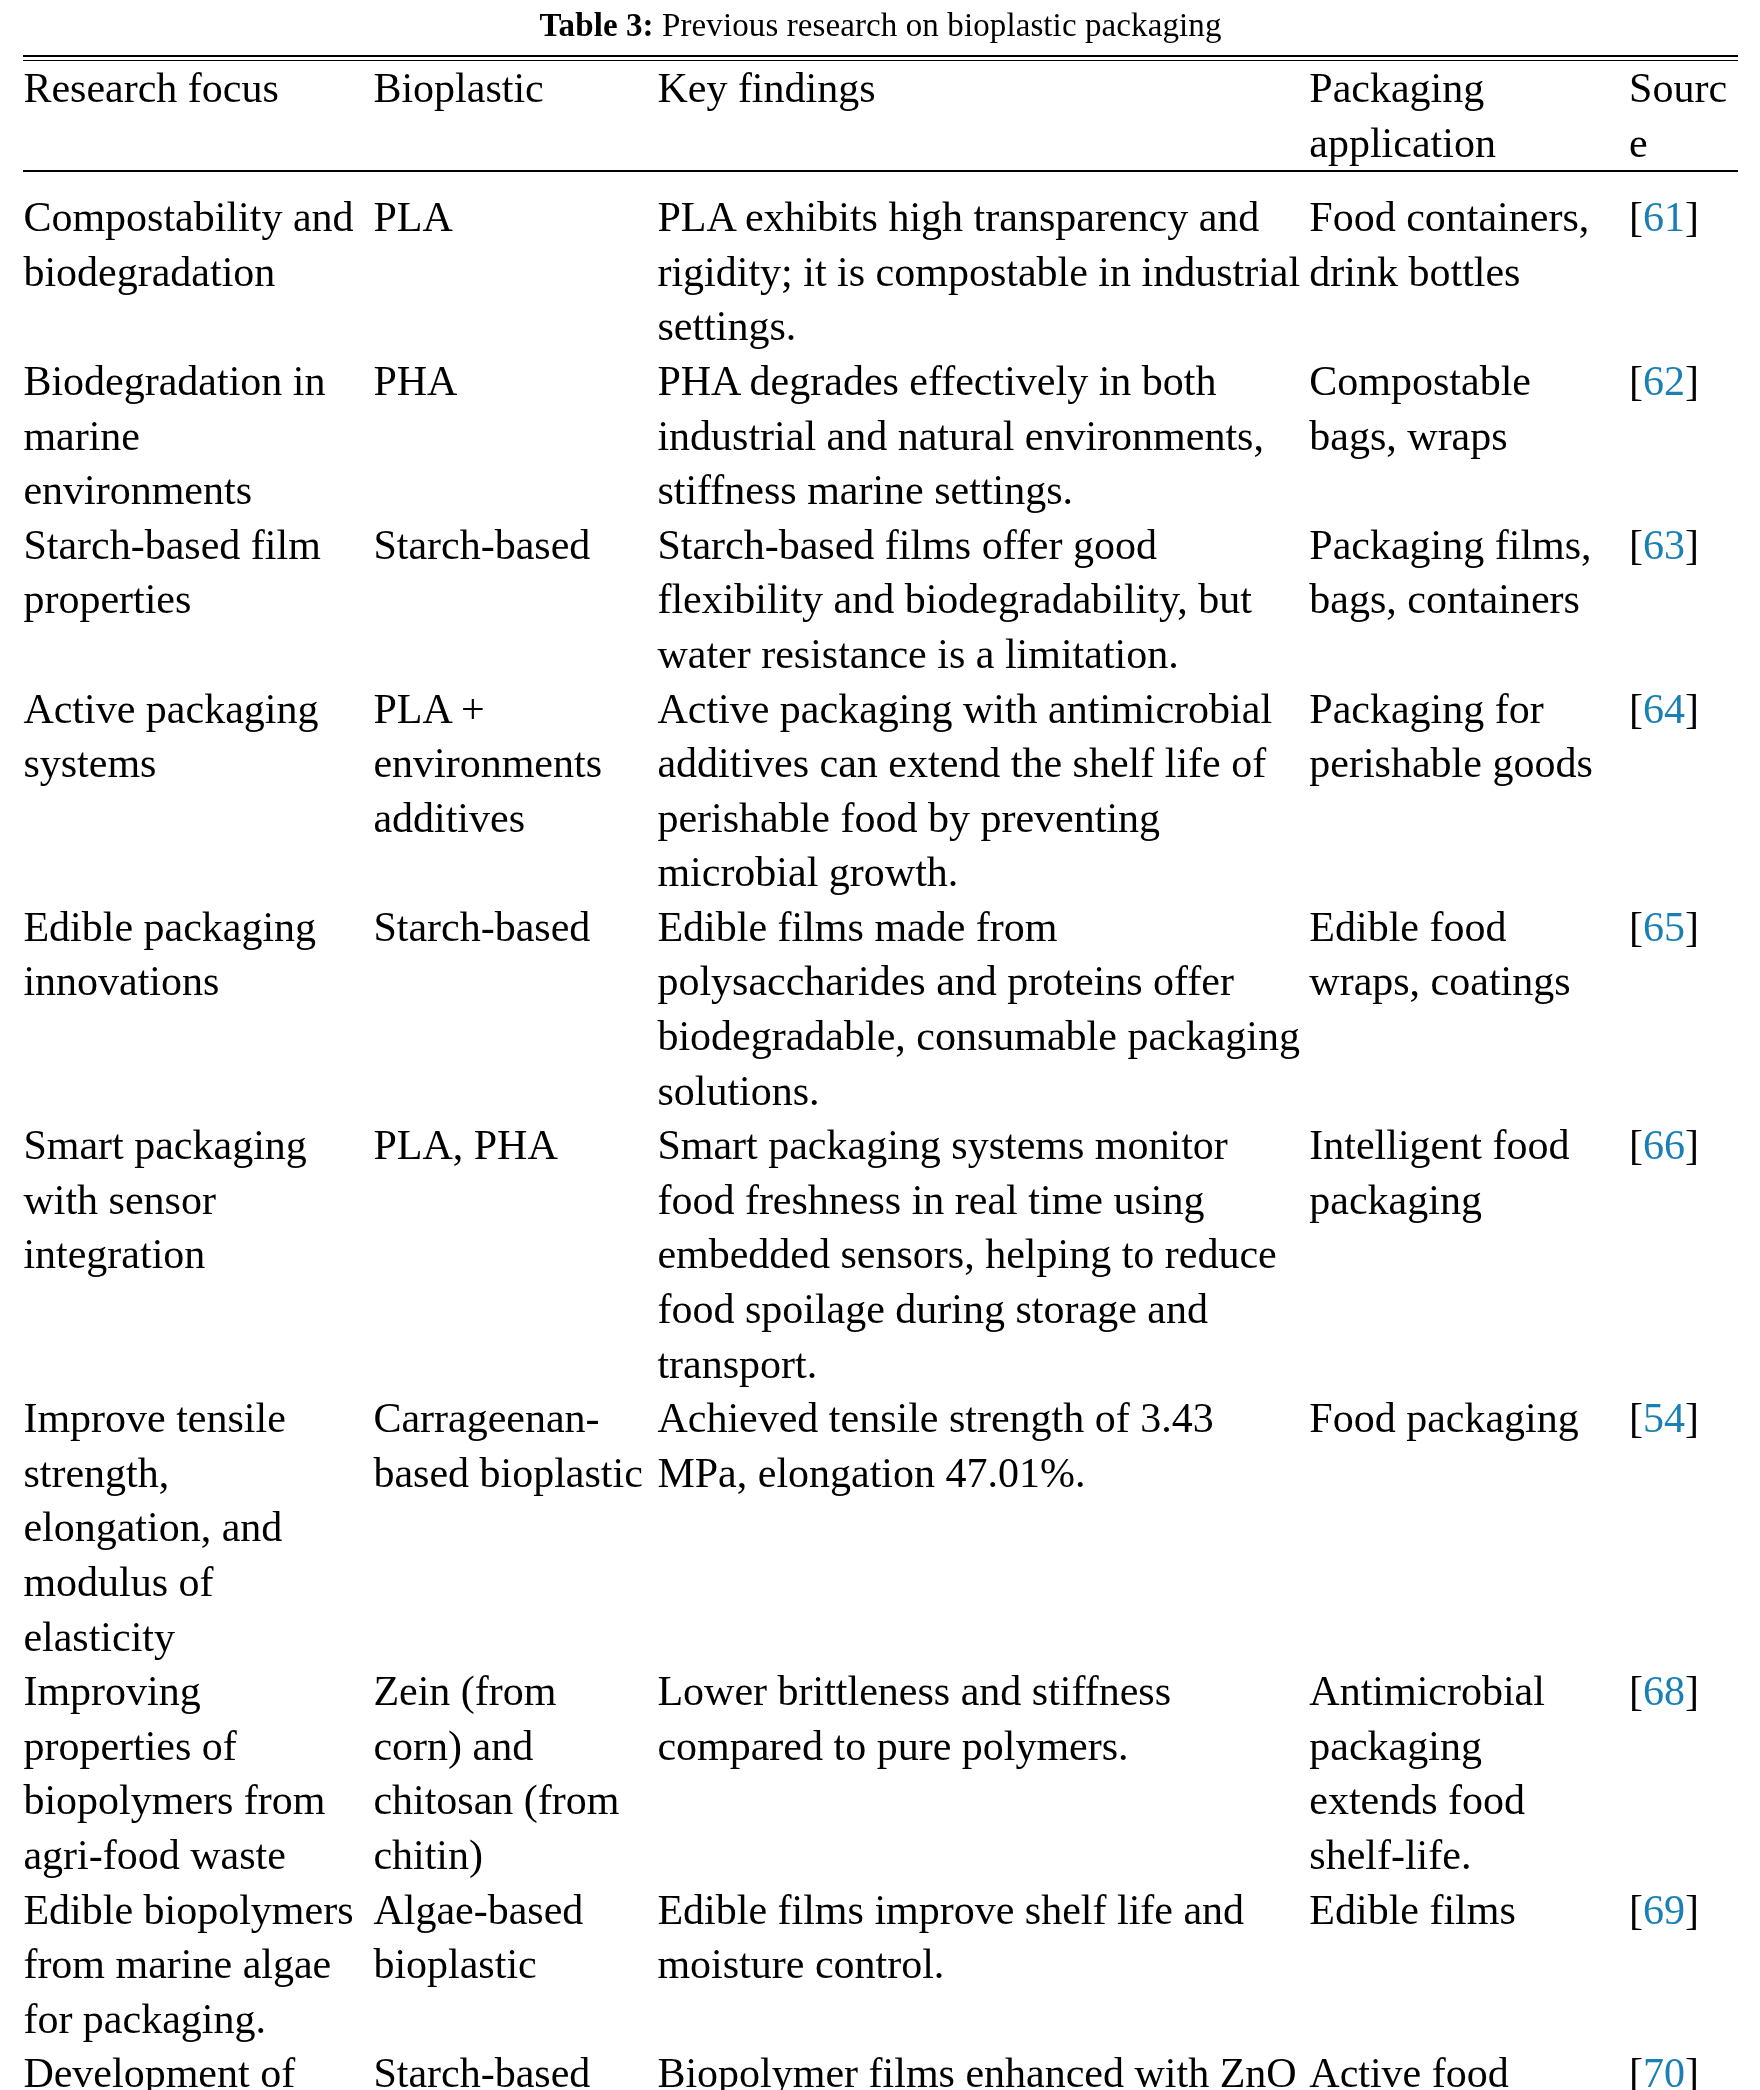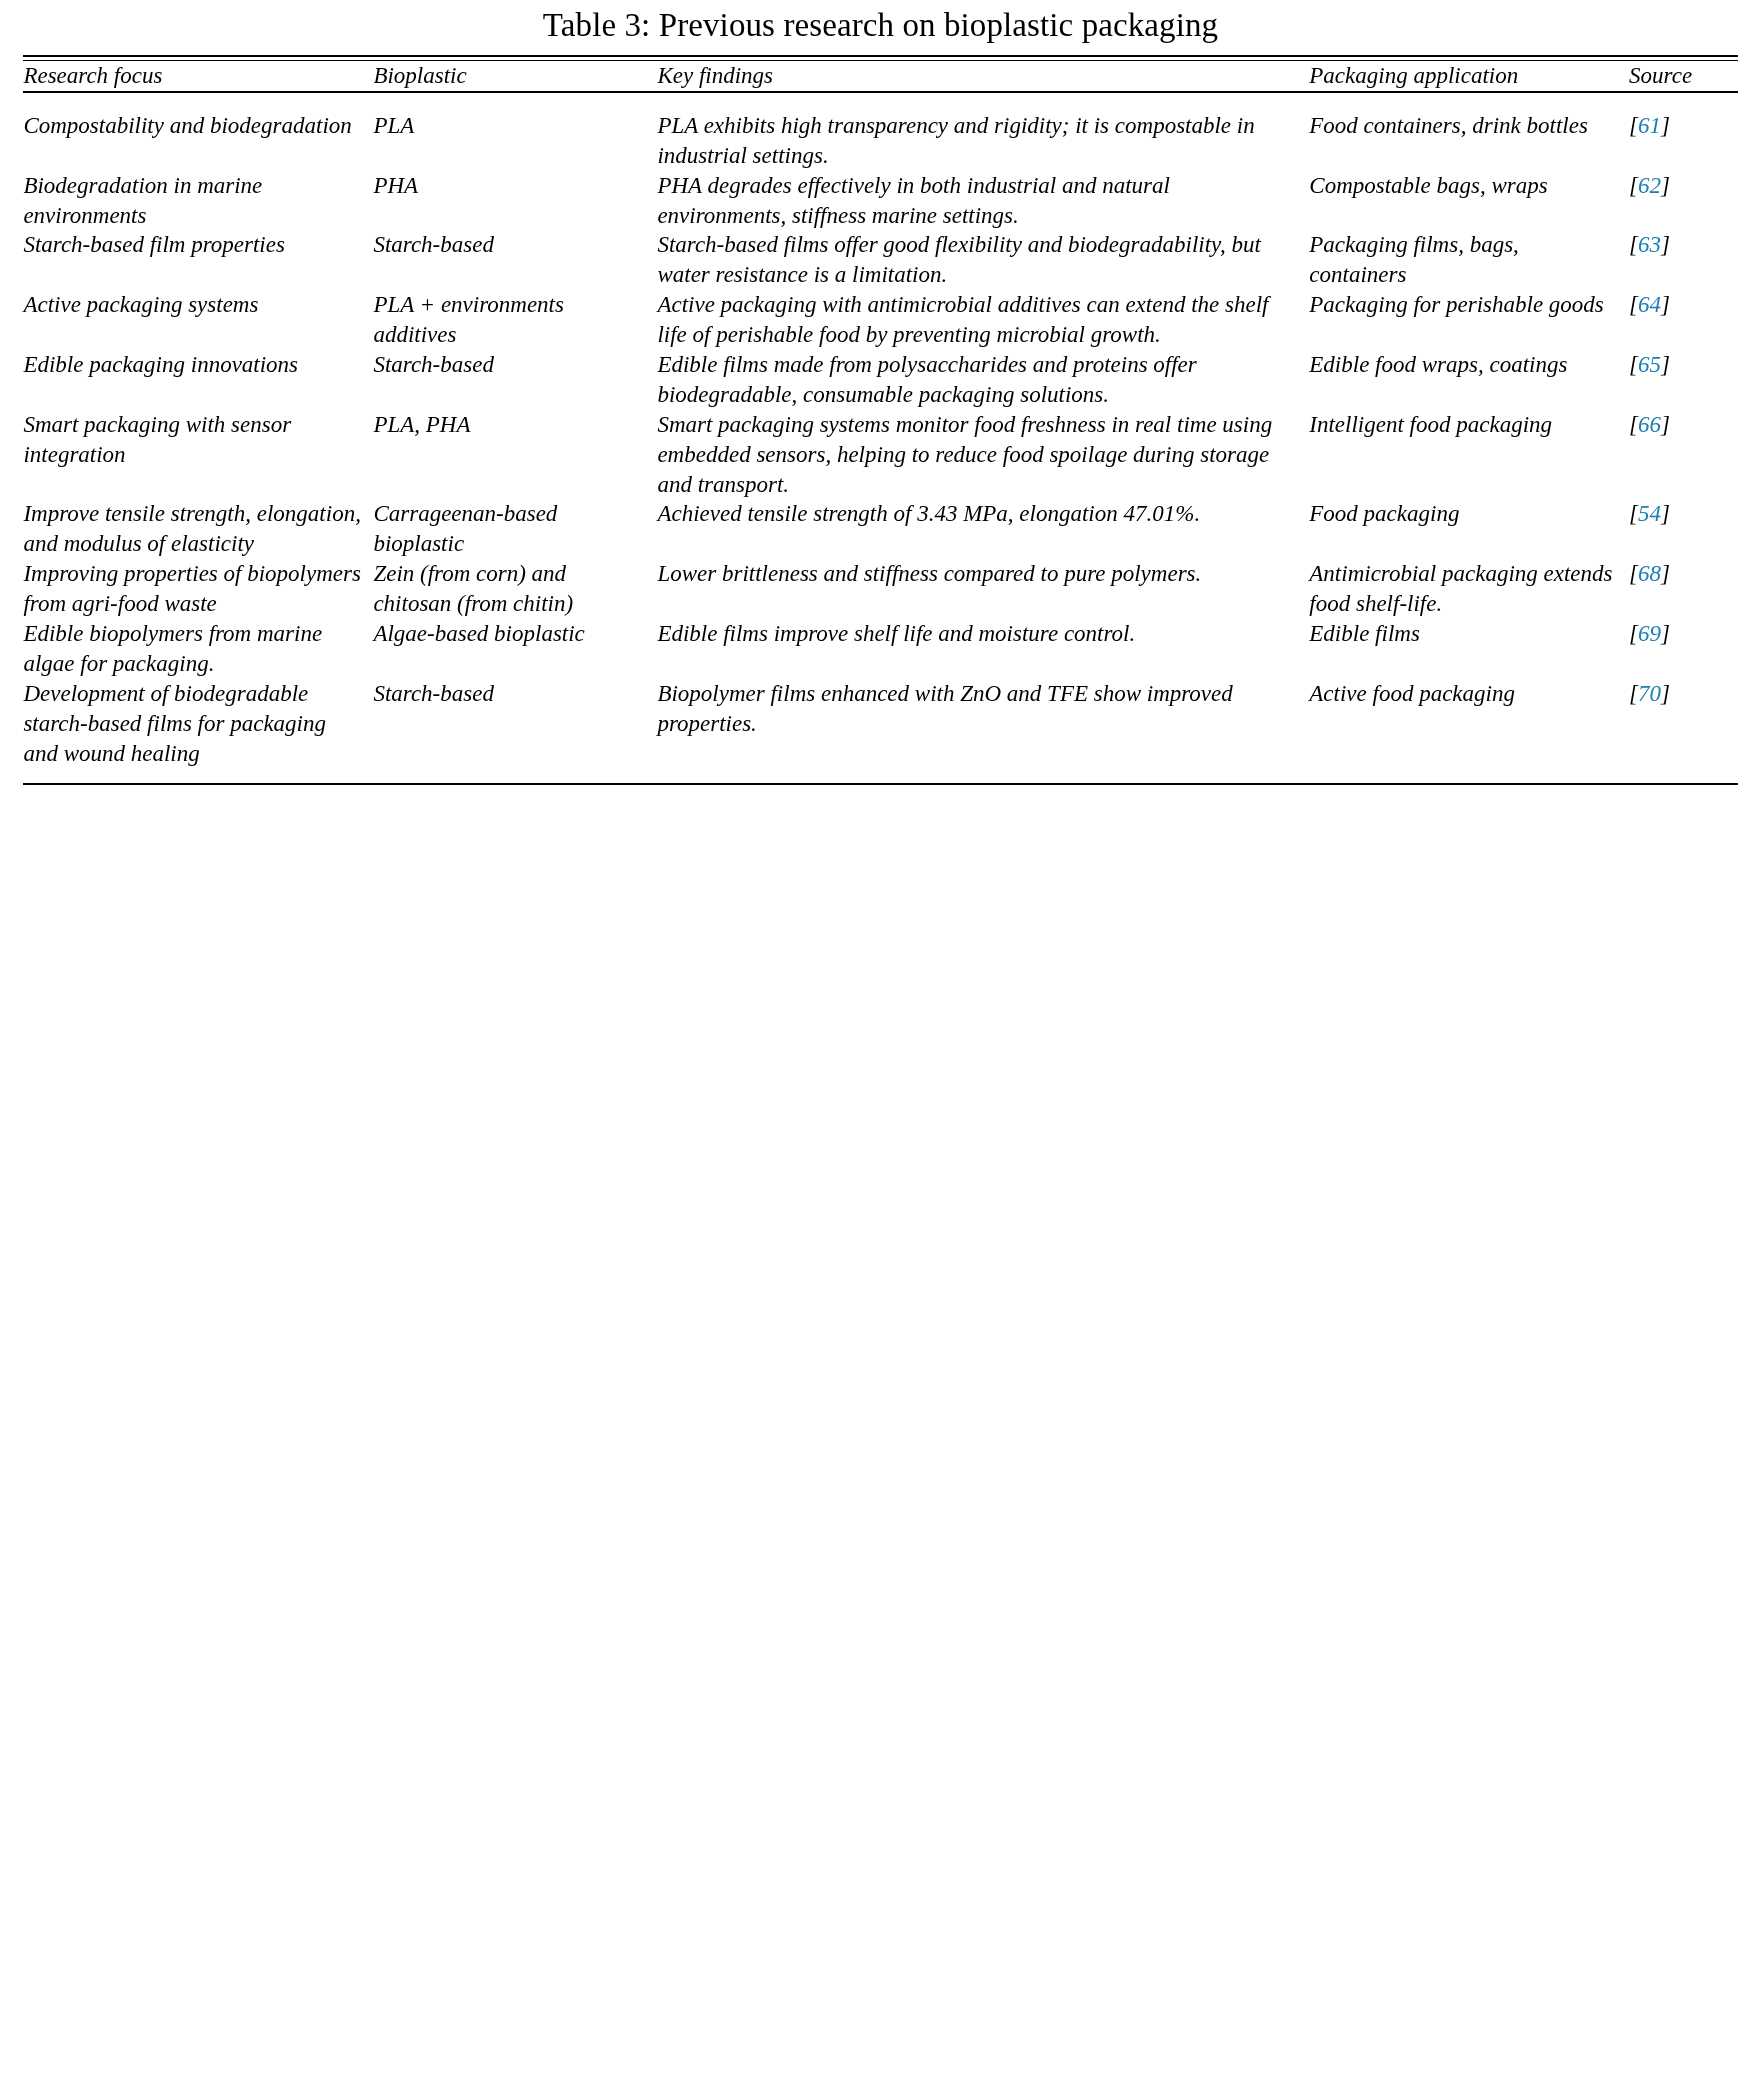--- a/index.html
+++ b/index.html
@@ -23,21 +23,21 @@
   }
   .caption {
     text-align: center;
     font-size: 33px;
     line-height: 1.24;
     padding-top: 5.4px;
     padding-bottom: 9px;
     letter-spacing: 0.1px;
   }
   .caption .caption-label {
-    font-weight: normal;
+    font-weight: bold;
   }
   .caption .caption-text {
     font-weight: normal;
   }
   .rule-top {
     border-top: 2.7px solid #000;
     border-bottom: 1.8px solid #000;
     height: 2.7px;
     margin: 0;
   }
@@ -48,23 +48,22 @@
   }
   .rule-bottom {
     border-top: 2.7px solid #000;
     height: 0;
     margin: 0;
   }
   table.research-table {
     width: 100%;
     border-collapse: collapse;
     table-layout: fixed;
-    font-size: 23px;
+    font-size: 42px;
     line-height: 1.30;
-    font-style: italic;
   }
   table.research-table th,
   table.research-table td {
     vertical-align: top;
     text-align: left;
     font-weight: normal;
     padding: 0 9px 0 0;
     word-wrap: break-word;
     hyphens: none;
   }

